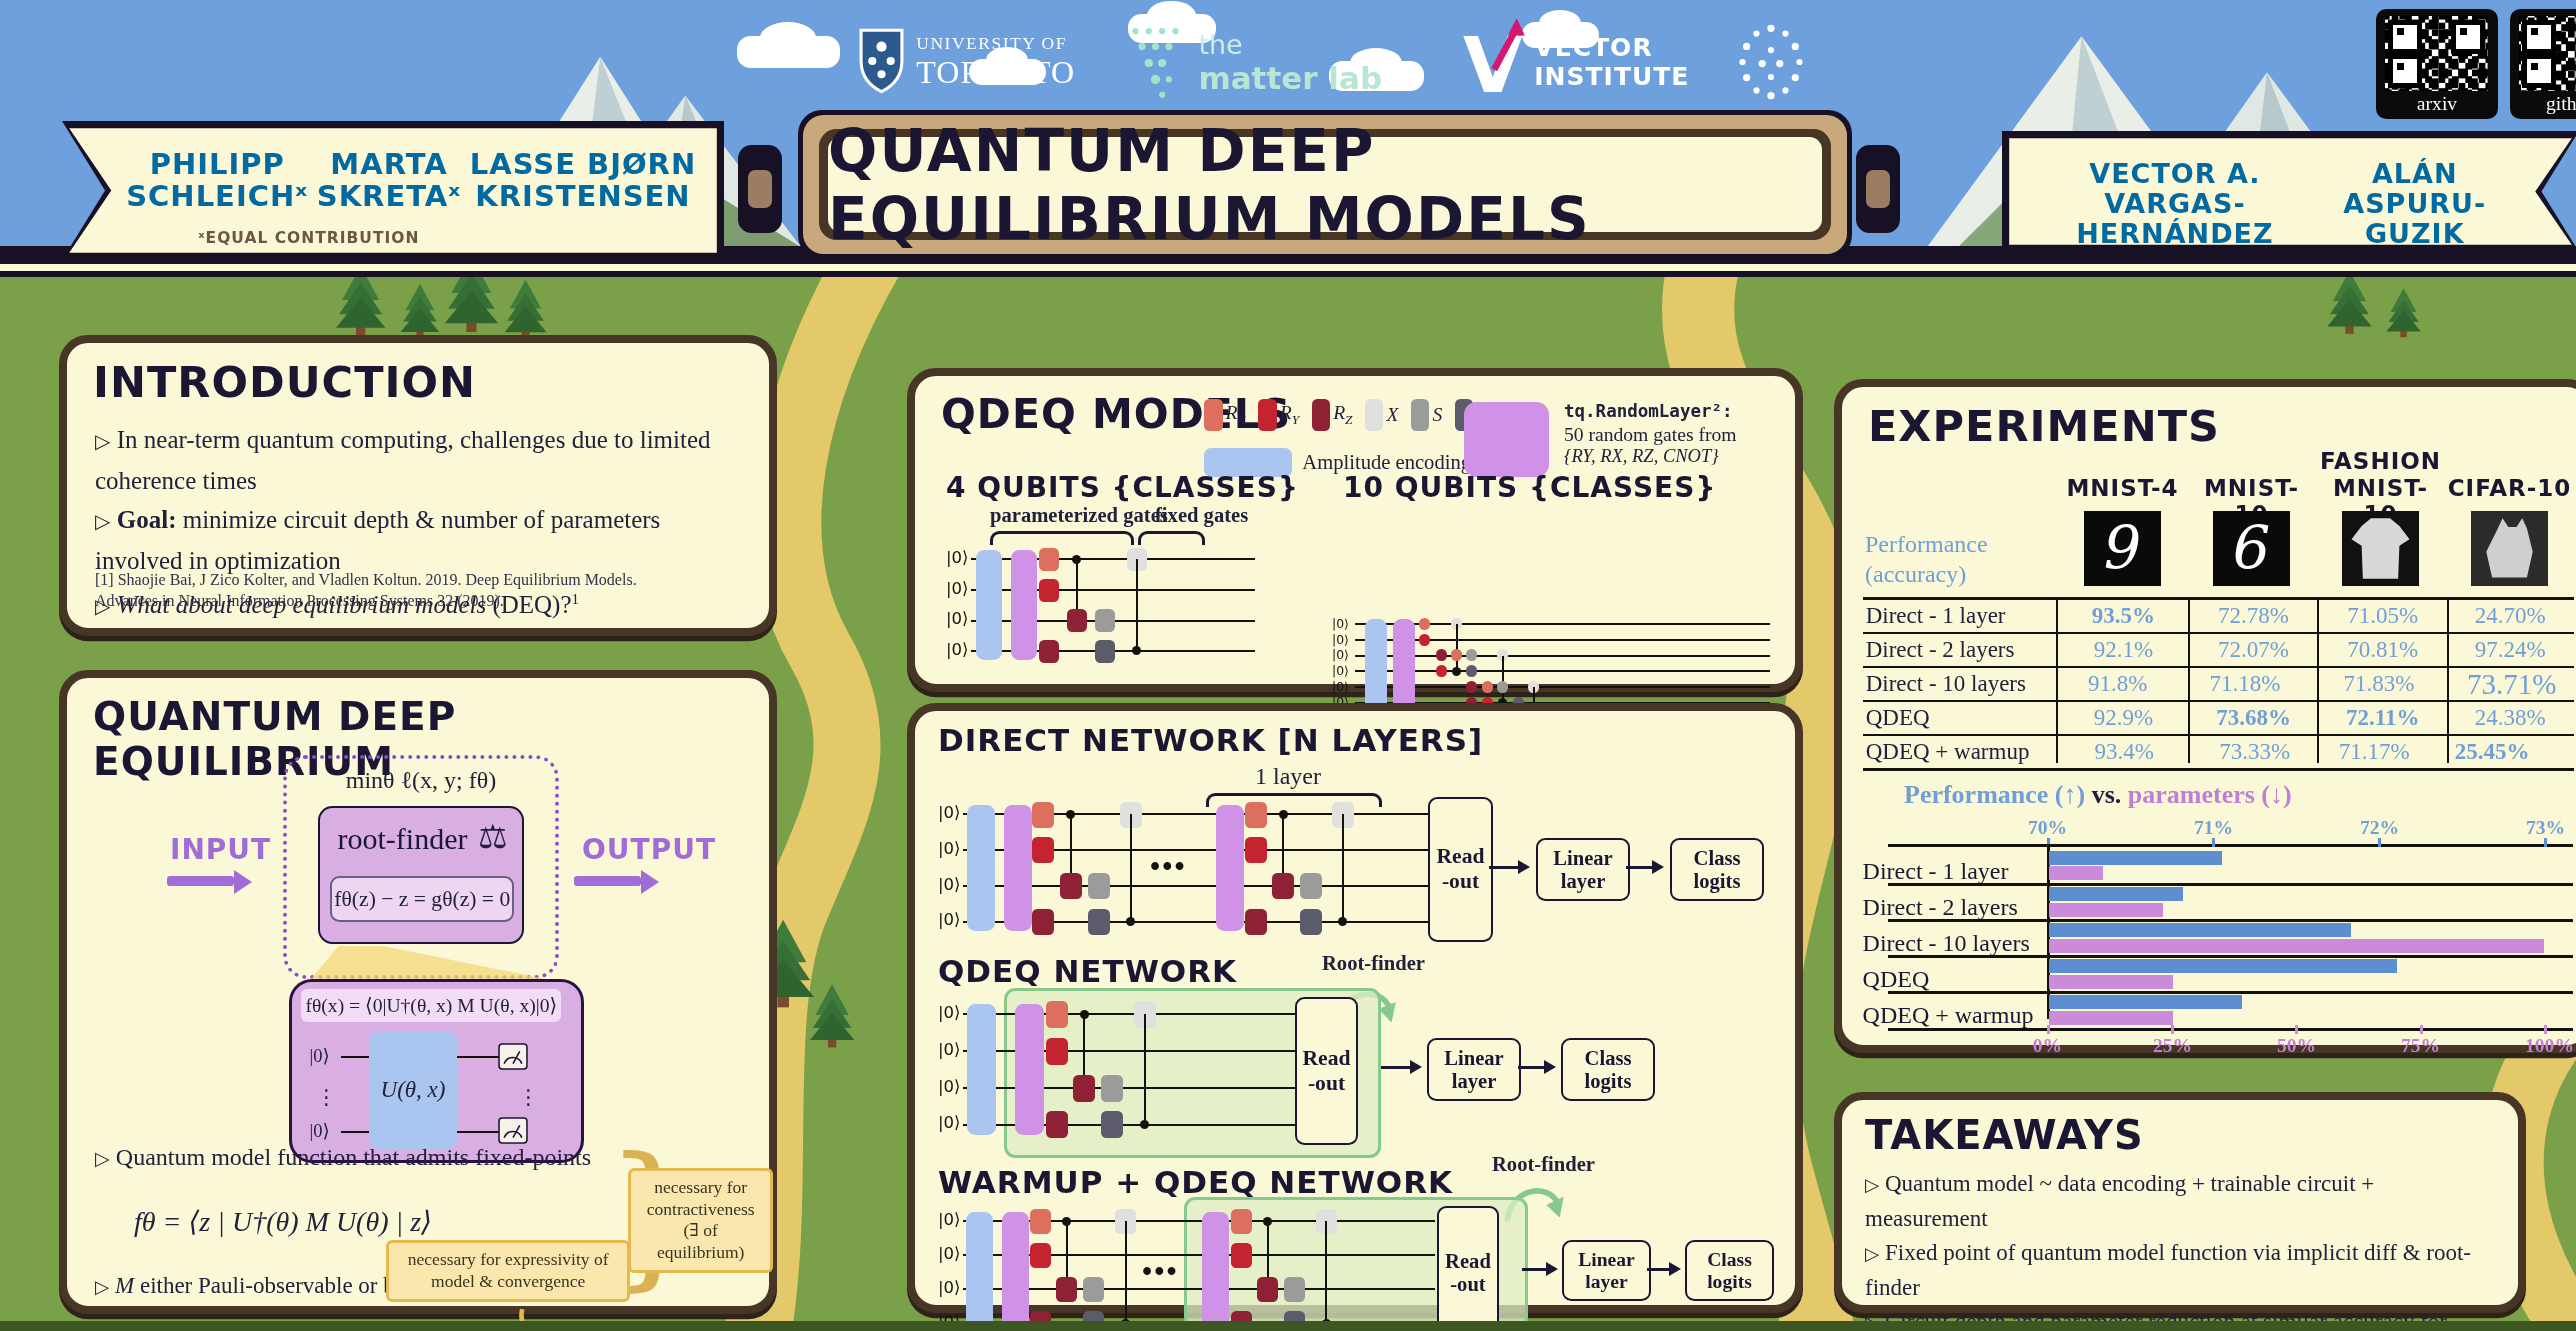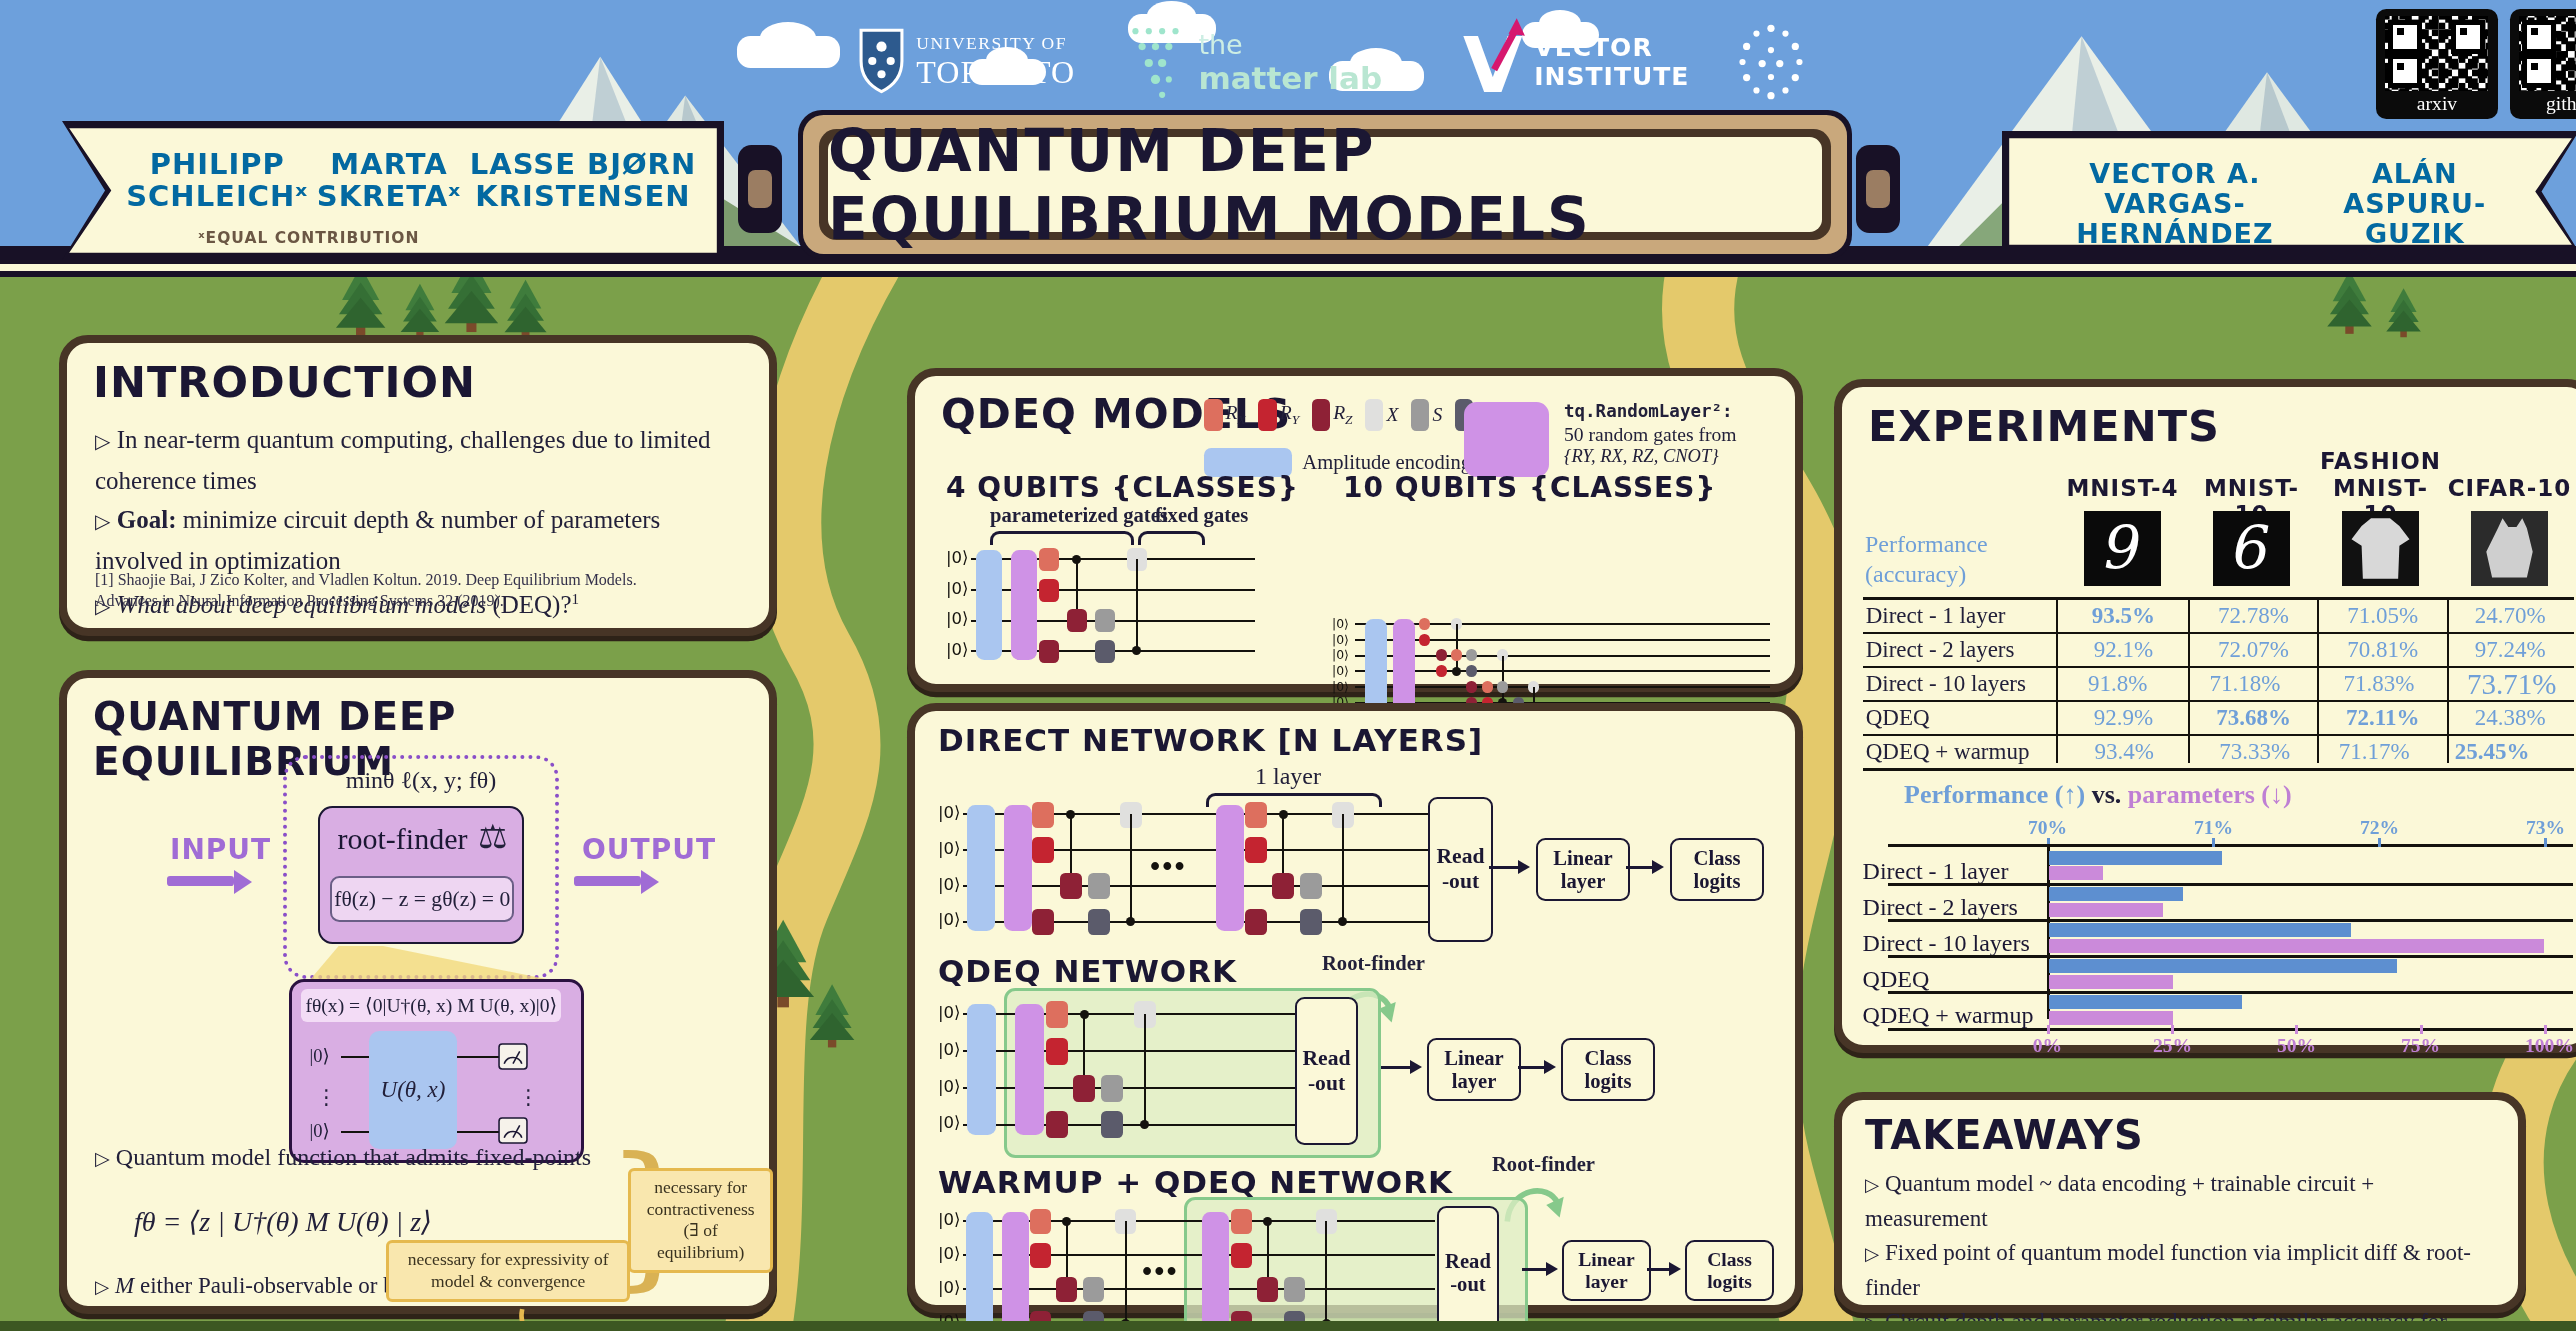--- a/index.html
+++ b/index.html
@@ -296,21 +296,21 @@
         <div class="abs serif" style="left:10.3px;top:68px;width:180px;height:42px;background:#eed6f2;border:2.1px solid #6a5e86;border-radius:9.3px;display:flex;align-items:center;justify-content:center;font-size:21.6px;">fθ(z) − z = gθ(z) = 0</div>
       </div>
     </div>
 
     <div class="abs blocky" style="left:515px;top:155px;font-size:28px;color:#a06cd5;">OUTPUT</div>
     <div class="abs" style="left:507px;top:198px;width:67px;height:10.3px;background:#a06cd5;border-radius:3.1px;"></div>
     <div class="abs" style="left:574px;top:192px;width:0;height:0;border-left:18.5px solid #a06cd5;border-top:12px solid transparent;border-bottom:12px solid transparent;"></div>
 
     <div class="abs" style="left:242px;top:268px;width:247px;height:35px;background:#f2d878;opacity:0.75;clip-path:polygon(12% 0,30% 0,100% 100%,0 100%);"></div>
 
-    <div class="abs" style="left:222px;top:301px;width:289px;height:178px;background:#d9aee3;border:3.6px solid #2a1140;border-radius:15px;">
+    <div class="abs" style="left:222px;top:301px;width:289px;height:178px;background:#d9aee3;border:3.6px solid #2a1140;border-radius:23px;">
       <div class="abs serif" style="left:9.3px;top:7.2px;width:260px;height:33px;background:#f3dcf6;border-radius:6.2px;display:flex;align-items:center;justify-content:center;font-size:19.6px;">fθ(x) = ⟨0|U†(θ, x) M U(θ, x)|0⟩</div>
 
       <span class="abs serif" style="left:17.5px;top:63px;font-size:18.5px;">|0⟩</span>
       <span class="abs serif" style="left:24px;top:103px;font-size:20.6px;">⋮</span>
       <span class="abs serif" style="left:17.5px;top:138px;font-size:18.5px;">|0⟩</span>
       <div class="abs" style="left:49px;top:74px;width:170px;height:2.1px;background:#14120e;"></div>
       <div class="abs" style="left:49px;top:149px;width:170px;height:2.1px;background:#14120e;"></div>
       <div class="abs" style="left:77px;top:49px;width:88px;height:118px;background:#aac6f0;border-radius:10.3px;display:flex;align-items:center;justify-content:center;">
         <span class="serif" style="font-size:23px;font-style:italic;">U(θ, x)</span>
       </div>

